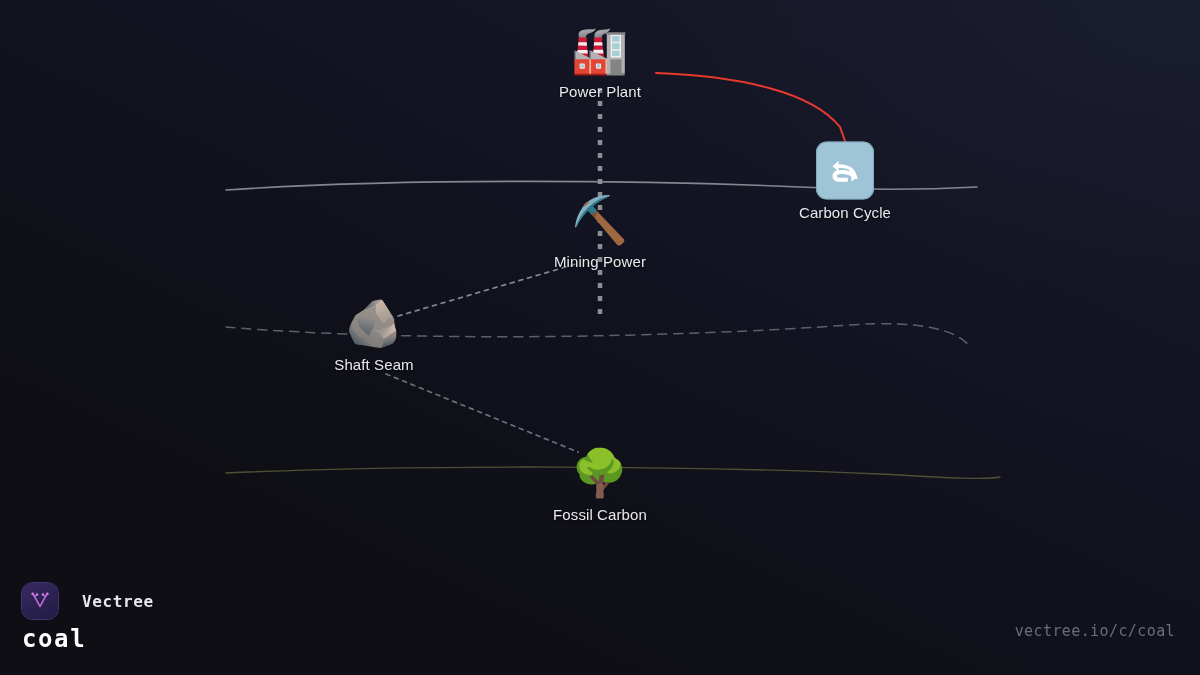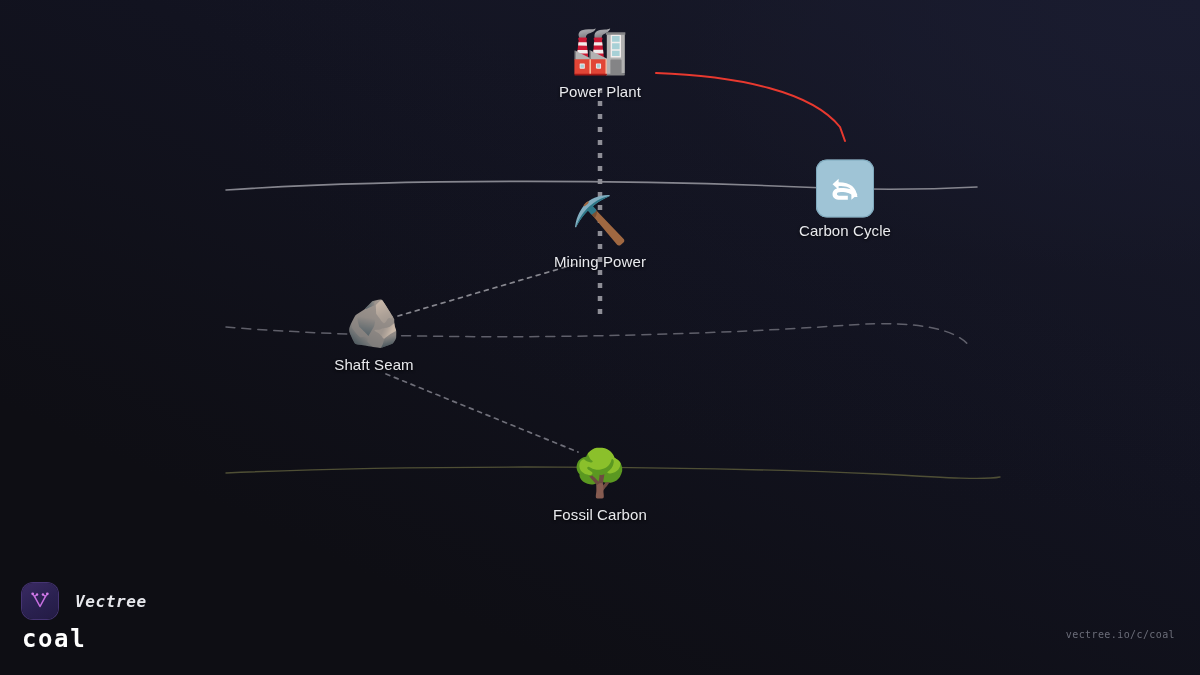--- a/index.html
+++ b/index.html
@@ -69,22 +69,21 @@
     position: absolute;
     left: 22px;
     bottom: 24px;
     display: flex;
     flex-direction: column;
     gap: 8px;
   }
   #brand-row {
     display: flex;
     align-items: center;
-    gap: 17px;
-    font-style: italic;
+    gap: 24px;
   }
   #brand-mark {
     width: 36px;
     height: 36px;
     border-radius: 11px;
     background: linear-gradient(150deg, #3a2a63 0%, #2a2150 55%, #231b44 100%);
     display: flex;
     align-items: center;
     justify-content: center;
     box-shadow: 0 0 0 1px #453472;
@@ -102,21 +101,21 @@
     font-weight: 700;
     color: #ffffff;
     letter-spacing: 1.6px;
     line-height: 1;
   }
   #url-watermark {
     position: absolute;
     right: 25px;
     bottom: 35px;
     font-family: "DejaVu Sans Mono", "Liberation Mono", monospace;
-    font-size: 10px;
+    font-size: 15px;
     color: #6b6d79;
     letter-spacing: .4px;
   }
 </style>
 </head>
 <body>
 
 <div id="stage">
 
   <svg id="layer-lines" viewBox="0 0 1200 675" xmlns="http://www.w3.org/2000/svg">
@@ -134,21 +133,21 @@
     <path d="M 398 316 L 576 264" fill="none" stroke="#87878f" stroke-width="1.7" stroke-dasharray="4 5" stroke-linecap="round"></path>
 
     <path d="M 386 374 L 578 452" fill="none" stroke="#6f6f79" stroke-width="1.7" stroke-dasharray="4 5" stroke-linecap="round"></path>
   </svg>
 
   <div class="node" style="left:600px; top:60px;">
     <div class="node-icon">🏭</div>
     <div class="node-label">Power Plant</div>
   </div>
 
-  <div class="node" style="left:845px; top:199px;">
+  <div class="node" style="left:845px; top:181px;">
     <div class="node-icon chip">
       <svg width="34" height="34" viewBox="0 0 24 24" aria-hidden="true">
         <path d="M7.5 5.2 L3.2 9.0 L7.5 12.8 L7.5 10.3 C12.4 10.3 14.6 11.0 16.0 12.6 C14.1 11.8 11.6 11.6 8.6 11.6 C5.0 11.6 3.2 13.6 3.2 16.0 C3.2 18.4 5.0 20.0 8.6 20.0 L14.0 20.0 L14.0 17.2 L8.8 17.2 C7.0 17.2 6.3 16.7 6.3 15.9 C6.3 15.0 7.1 14.5 9.0 14.5 C13.6 14.5 16.6 15.6 18.6 18.0 L20.8 18.0 C20.0 11.3 16.0 7.6 7.5 7.6 Z" fill="#ffffff"></path>
         <path d="M16.5 12.4 L20.8 16.2 L16.5 20.0 Z" fill="#ffffff"></path>
       </svg>
     </div>
     <div class="node-label">Carbon Cycle</div>
   </div>
 
   <div class="node" style="left:600px; top:230px;">

